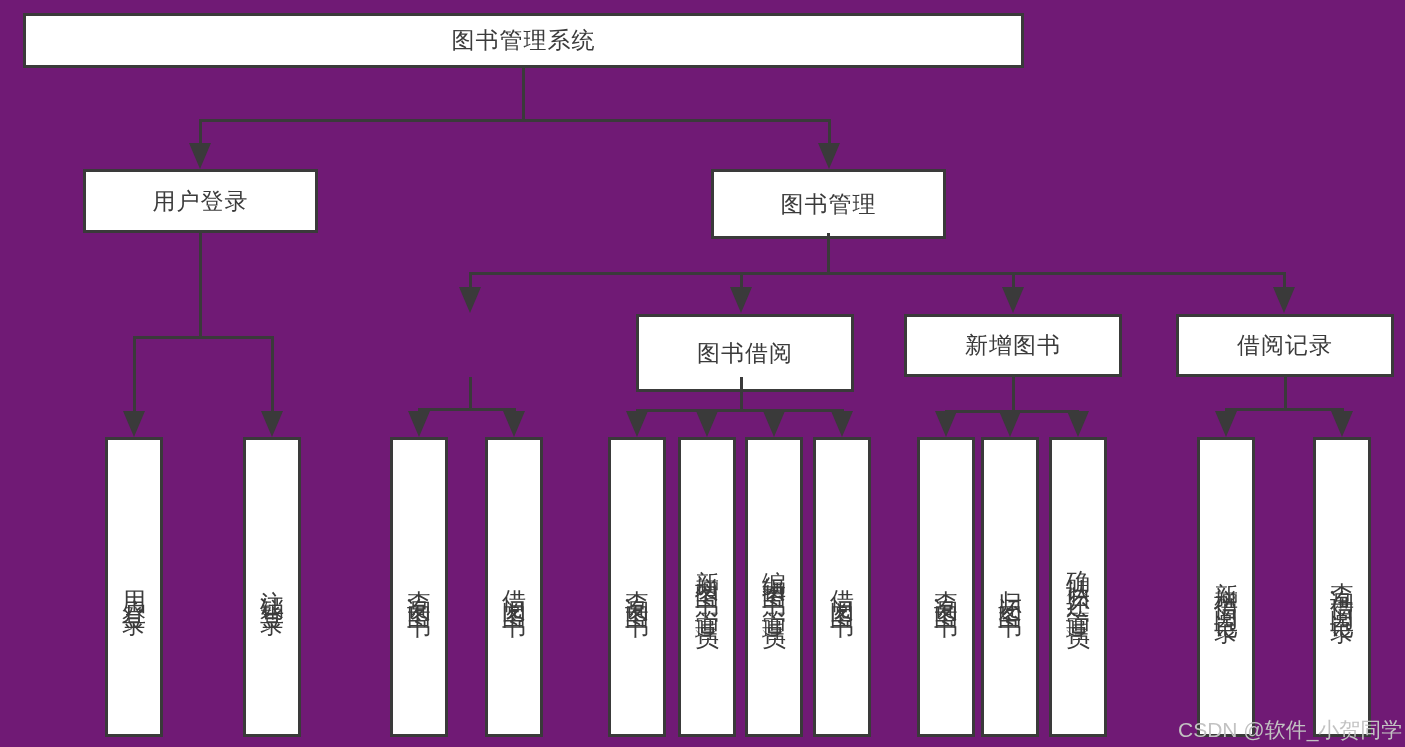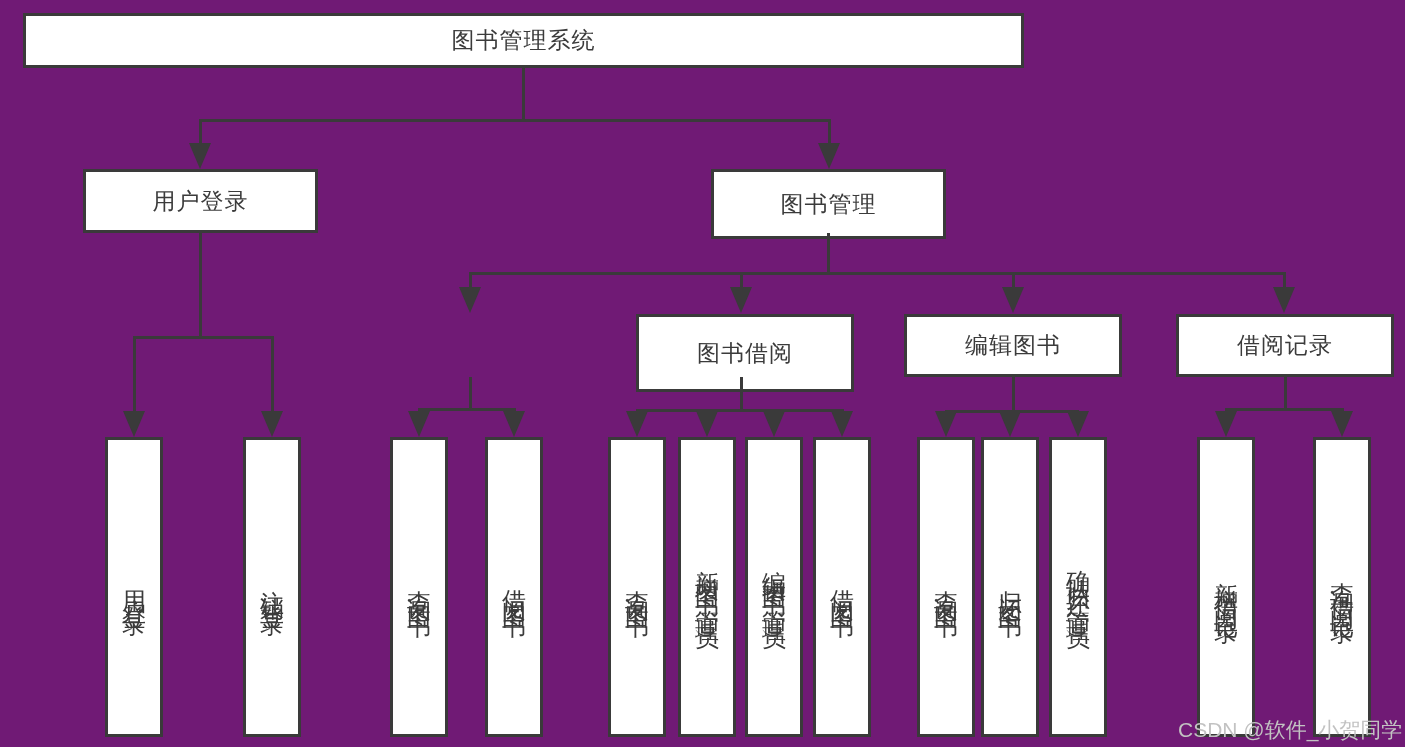--- a/index.html
+++ b/index.html
@@ -100,21 +100,21 @@
   <div class="arrow" style="left:730px; top:287px;"></div>
   <div class="line" style="left:1012px; top:272px; width:3px; height:18px;"></div>
   <div class="arrow" style="left:1002px; top:287px;"></div>
   <div class="line" style="left:1283px; top:272px; width:3px; height:18px;"></div>
   <div class="arrow" style="left:1273px; top:287px;"></div>
 
   <div class="hbox" style="left:636px; top:314px; width:218px; height:78px;">
     <span>图书借阅</span>
   </div>
   <div class="hbox" style="left:904px; top:314px; width:218px; height:63px;">
-    <span>编辑图书</span>
+    <span>新增图书</span>
   </div>
   <div class="hbox" style="left:1176px; top:314px; width:218px; height:63px;">
     <span>借阅记录</span>
   </div>
 
   <div class="line" style="left:469px; top:377px; width:3px; height:31px;"></div>
   <div class="line" style="left:418px; top:408px; width:98px; height:3px;"></div>
   <div class="line" style="left:418px; top:408px; width:3px; height:8px;"></div>
   <div class="arrow" style="left:408px; top:411px;"></div>
   <div class="line" style="left:513px; top:408px; width:3px; height:8px;"></div>

